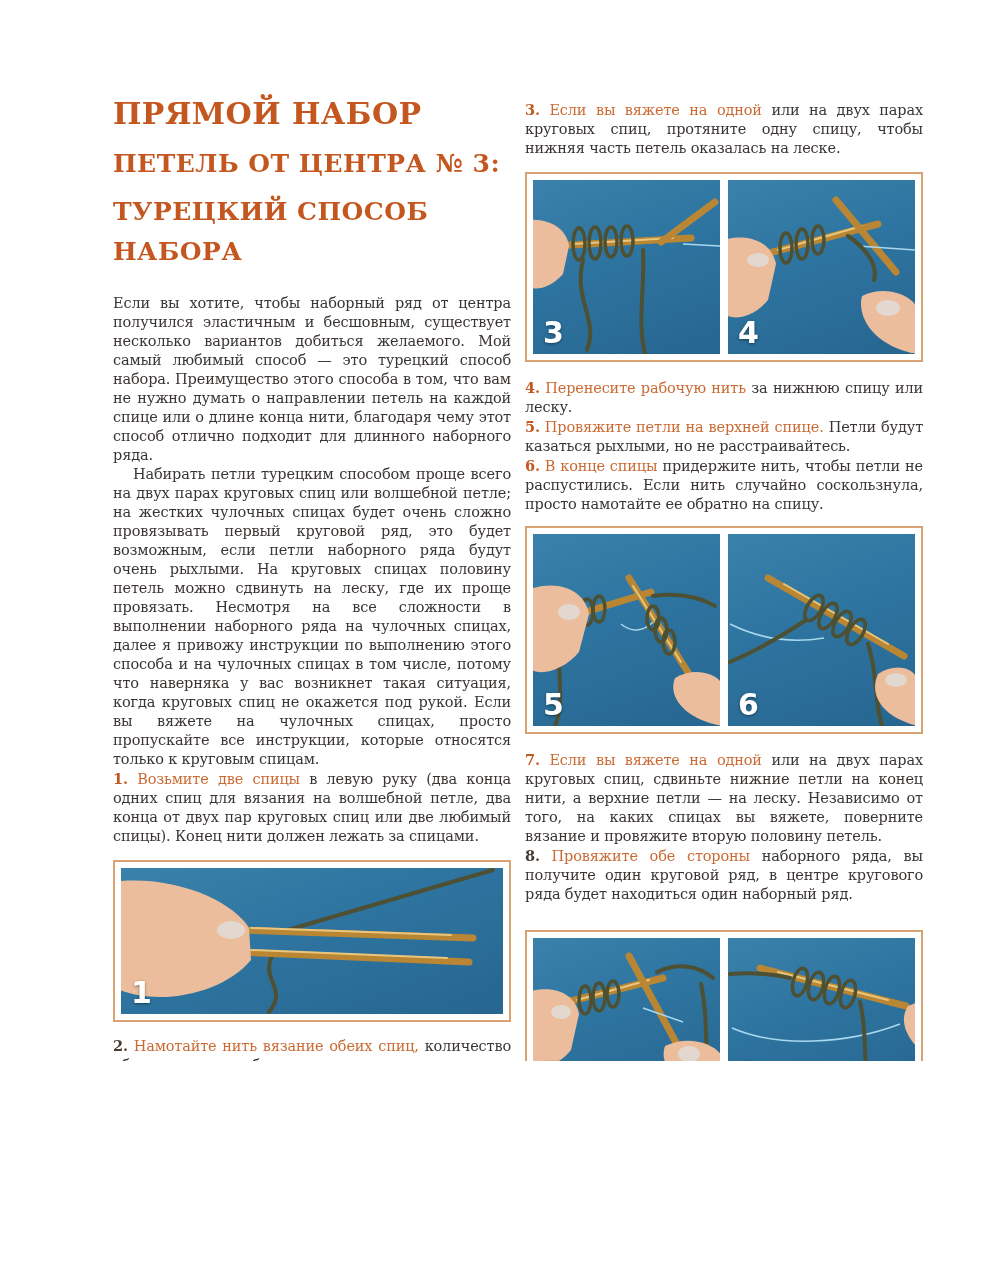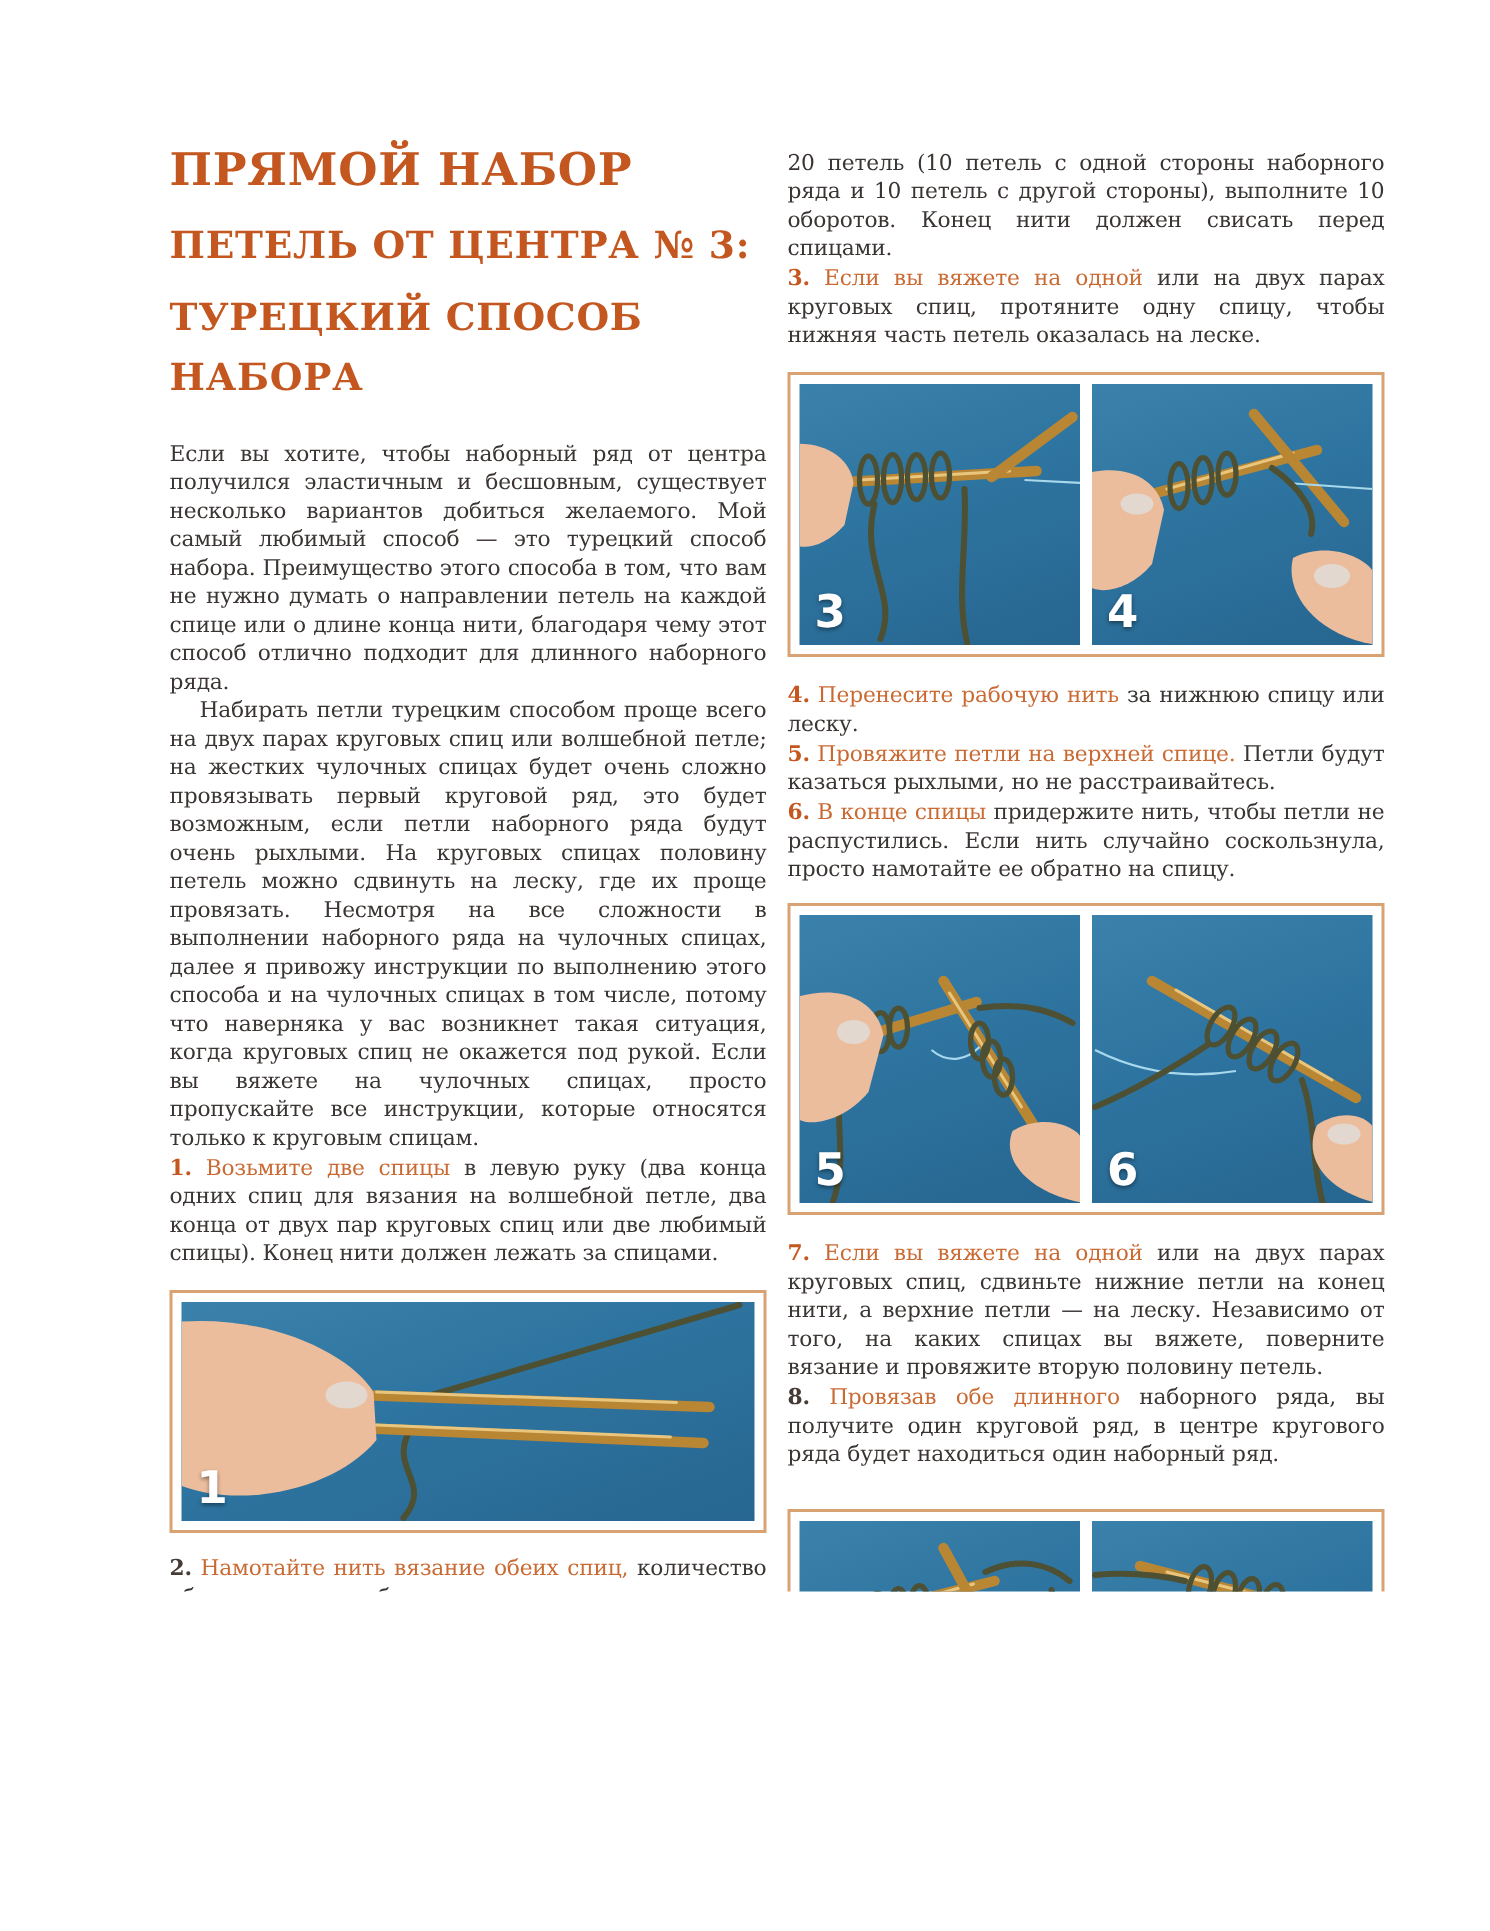--- a/index.html
+++ b/index.html
@@ -125,21 +125,20 @@
             <ellipse class="nail" cx="330" cy="122" rx="13" ry="8"></ellipse>
           </g>
         </svg>
 
       </div>
     </div>
   </div>
 
   <div class="col col-right">
 
-    <p class="body-text">20 петель (10 петель с одной стороны наборного ряда и 10 петель с другой стороны), выполните 10 оборотов. Конец нити должен свисать перед спицами.</p>
 
     <p class="step"><span class="num">3.</span> <span class="lead">Если вы вяжете на одной</span> <span class="rest">или на двух парах круговых спиц, протяните одну спицу, чтобы нижняя часть петель оказалась на леске.</span></p>
 
     <div class="photo-frame m-top14 m-bot16">
       <div class="photo-pair">
         <div class="photo h174">
           <svg viewBox="0 0 187 174" preserveAspectRatio="none">
             <g>
               <line class="needle" x1="20" y1="66" x2="158" y2="58"></line>
               <line class="needle-hi" x1="40" y1="64" x2="140" y2="58"></line>
@@ -239,21 +238,21 @@
               <ellipse class="nail" cx="168" cy="146" rx="11" ry="7"></ellipse>
             </g>
           </svg>
           <span class="label">6</span>
         </div>
       </div>
     </div>
 
     <p class="step"><span class="num">7.</span> <span class="lead">Если вы вяжете на одной</span> <span class="rest">или на двух парах круговых спиц, сдвиньте нижние петли на конец нити, а верхние петли — на леску. Независимо от того, на каких спицах вы вяжете, поверните вязание и провяжите вторую половину петель.</span></p>
 
-    <p class="step"><span class="num dark">8.</span> <span class="lead">Провязав обе длинного</span> <span class="rest">наборного ряда, вы получите один круговой ряд, в центре кругового ряда будет находиться один наборный ряд.</span></p>
+    <p class="step"><span class="num dark">8.</span> <span class="lead">Провяжите обе стороны</span> <span class="rest">наборного ряда, вы получите один круговой ряд, в центре кругового ряда будет находиться один наборный ряд.</span></p>
 
     <div class="photo-frame m-top26">
       <div class="photo-pair">
         <div class="photo h156">
           <svg viewBox="0 0 187 156" preserveAspectRatio="none">
             <g>
               <line class="needle" x1="26" y1="66" x2="130" y2="40"></line>
               <line class="needle-hi" x1="44" y1="62" x2="116" y2="42"></line>
               <line class="needle" x1="96" y1="18" x2="146" y2="110"></line>
             </g>

